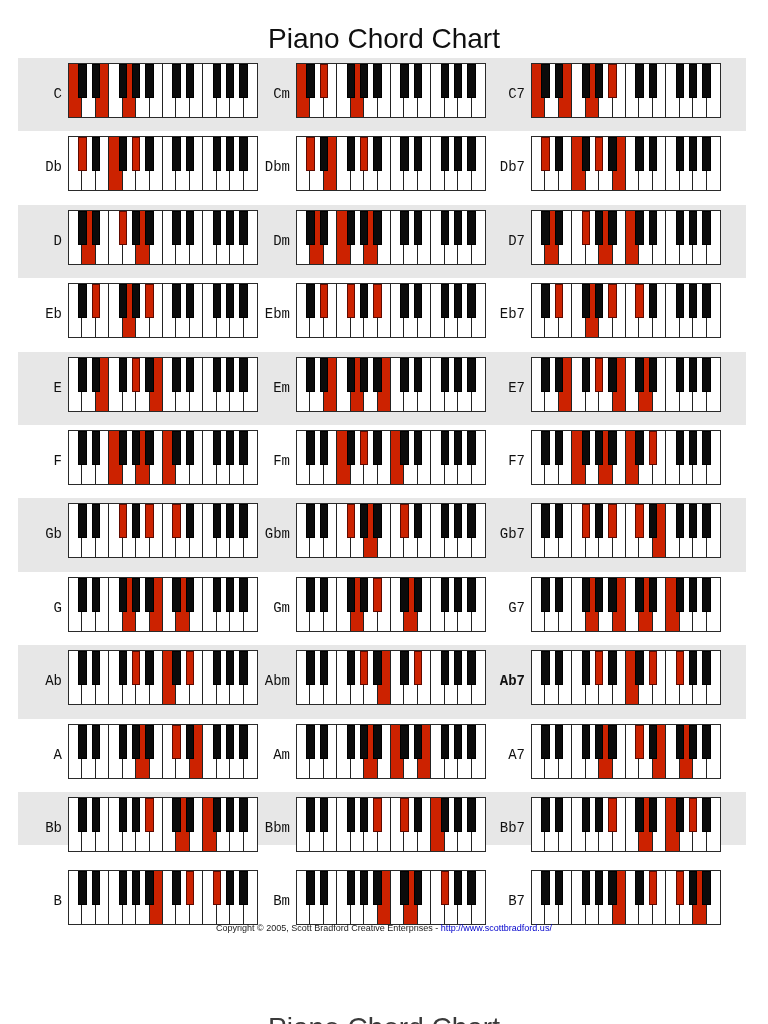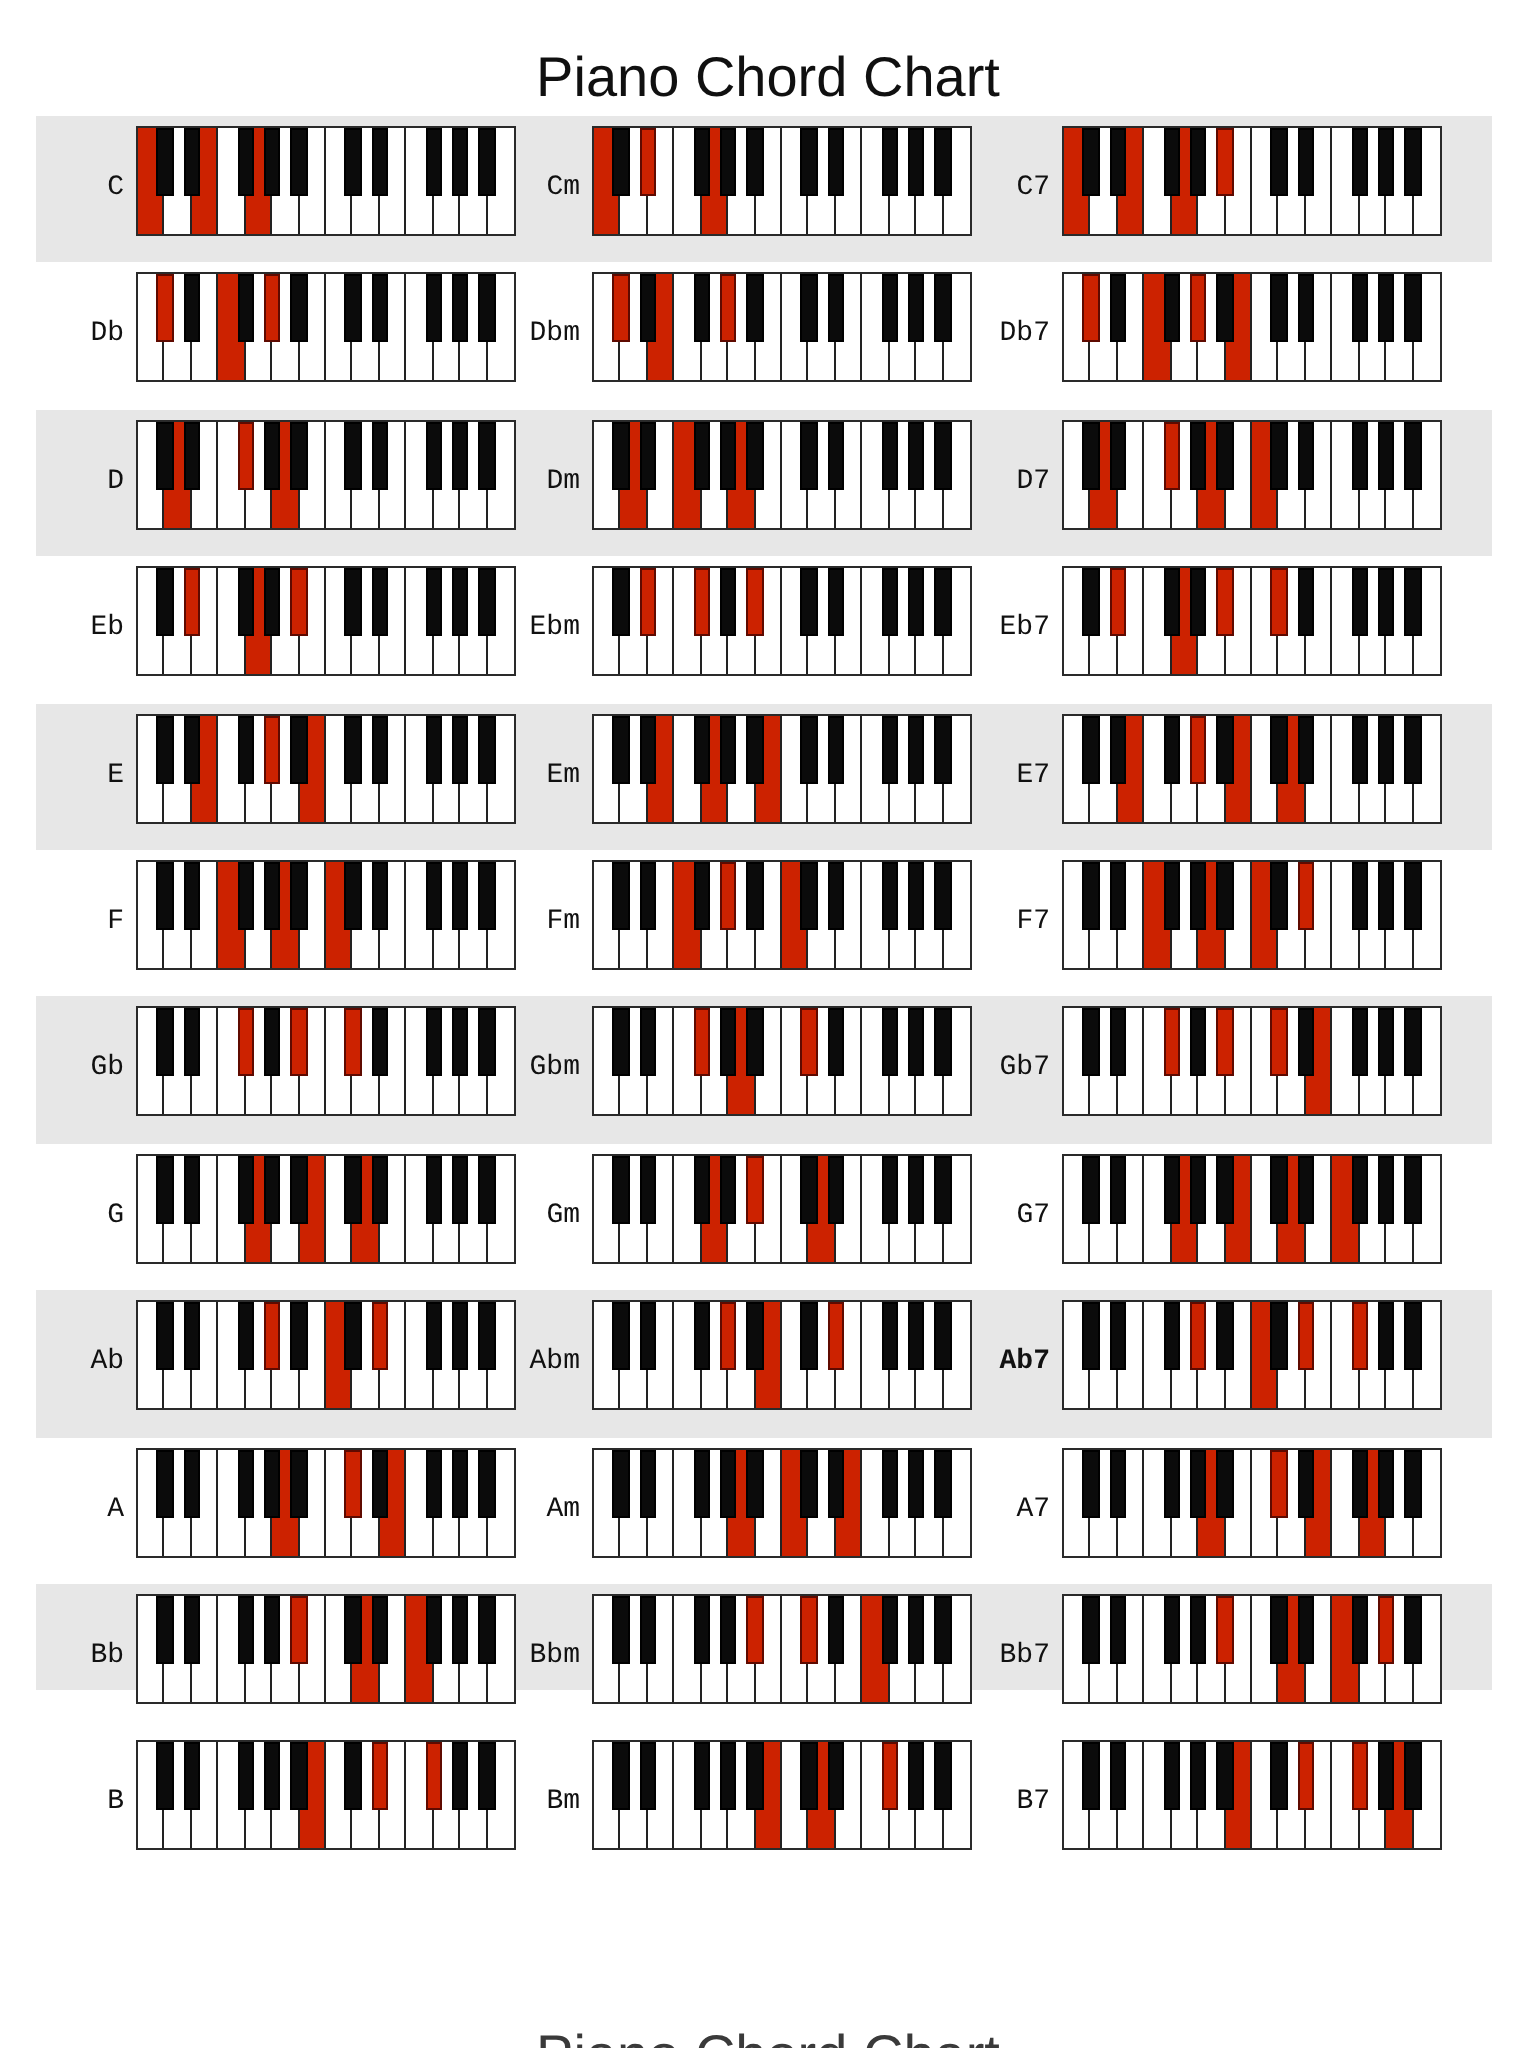--- a/index.html
+++ b/index.html
@@ -1074,15 +1074,16 @@
           <div class="bkey" style="left: 76.4714px;"></div>
           <div class="bkey" style="left: 103.329px;"></div>
           <div class="bkey hl" style="left: 116.757px;"></div>
           <div class="bkey hl" style="left: 143.614px;"></div>
           <div class="bkey" style="left: 157.043px;"></div>
           <div class="bkey" style="left: 170.471px;"></div>
         </div>
       </div>
     </div>
 
+  <div class="copyright"><span>Copyright © 2005, Scott Bradford Creative Enterprises - </span><span class="link">http://www.scottbradford.us/</span></div>
 
   <div class="next-page-title">Piano Chord Chart</div>
 </div>
 
 </body></html>

